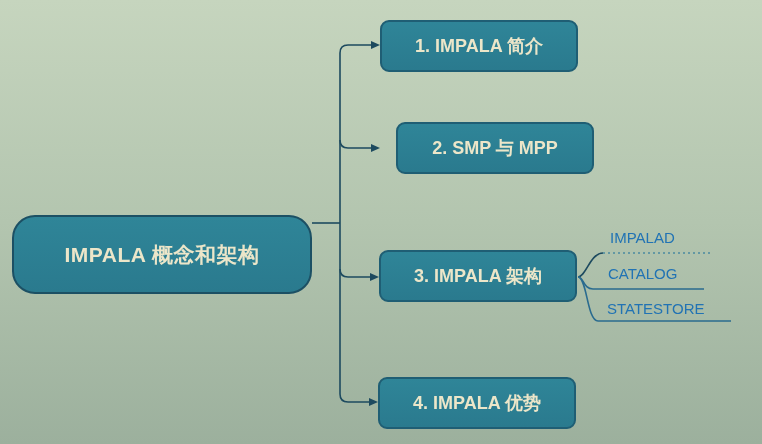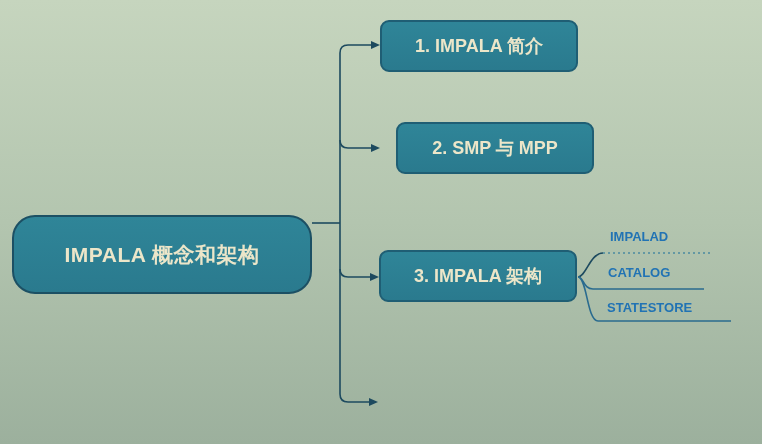--- a/index.html
+++ b/index.html
@@ -44,22 +44,22 @@
     border-radius: 9px;
     font-size: 18px;
   }
   .node-c1 { left: 380px; top: 20px; }
   .node-c2 { left: 372px; top: 122px; margin-left: 24px; }
   .node-c3 { left: 379px; top: 250px; }
   .node-c4 { left: 378px; top: 377px; }
   .subitem {
     position: absolute;
     color: #2173b4;
-    font-size: 13px;
-    font-weight: 700;
+    font-size: 15px;
+    font-weight: 400;
     white-space: nowrap;
     cursor: default;
   }
   .sub-1 { left: 610px; top: 229px; }
   .sub-2 { left: 608px; top: 265px; }
   .sub-3 { left: 607px; top: 300px; text-align: right; }
 </style>
 </head>
 <body>
 
@@ -94,18 +94,21 @@
   </div>
 
   <div class="node node-child node-c2">
     <span>2. SMP 与 MPP</span>
   </div>
 
   <div class="node node-child node-c3">
     <span>3. IMPALA 架构</span>
   </div>
 
+  <div class="node node-child node-c4">
+    <span>4. IMPALA 优势</span>
+  </div>
 
   <div class="subitem sub-1">IMPALAD</div>
   <div class="subitem sub-2">CATALOG</div>
   <div class="subitem sub-3">STATESTORE</div>
 
 </div>
 
 </body></html>

